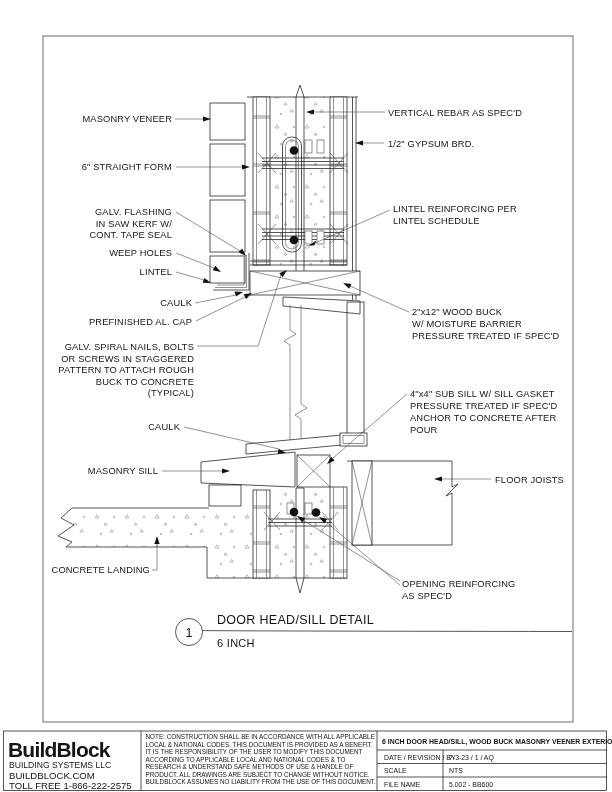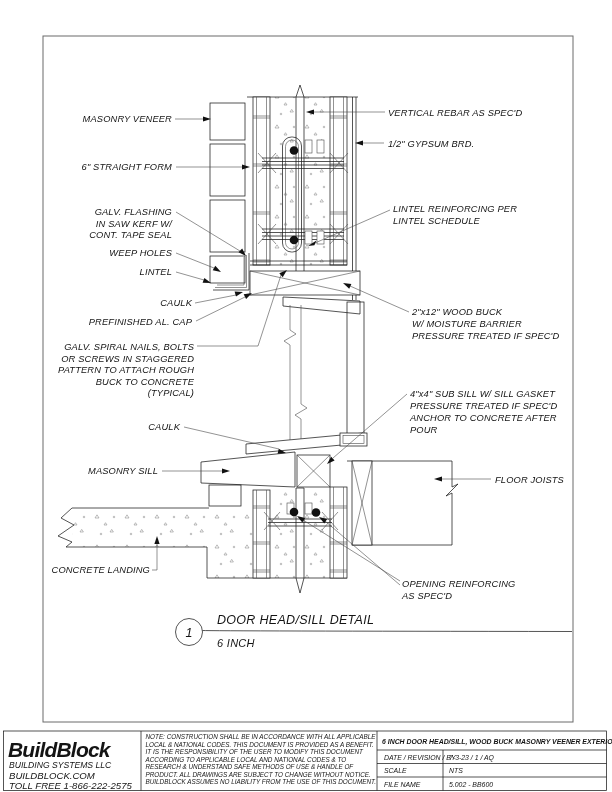--- a/index.html
+++ b/index.html
@@ -1,16 +1,16 @@
 <!DOCTYPE html>
 <html><head>
 <meta charset="utf-8">
 <style>
   html,body{margin:0;padding:0;background:#e8e8e8;}
-  .sheet{width:612px;height:792px;background:#fff;position:relative;margin:0 auto;font-style:italic;}
+  .sheet{width:612px;height:792px;background:#fff;position:relative;margin:0 auto;}
   svg{display:block;}
   text{font-family:"Liberation Sans","DejaVu Sans",sans-serif;fill:#141414;}
   .callout{font-size:9.3px;letter-spacing:.15px;}
   .ln{stroke:#1c1c1c;stroke-width:.75;fill:none;}
   .lnthin{stroke:#4a4a4a;stroke-width:.6;fill:none;}
   .fw{fill:#ffffff;}
   .arrow{fill:#111;stroke:none;}
 </style>
 </head>
 <body>

